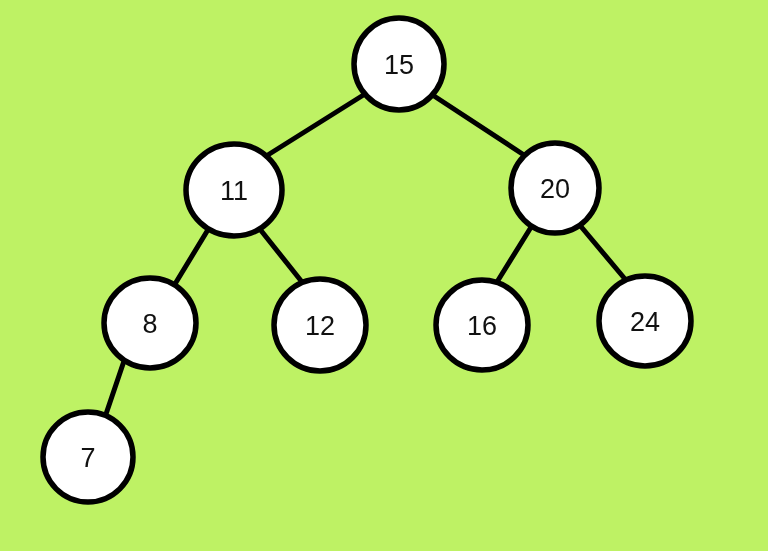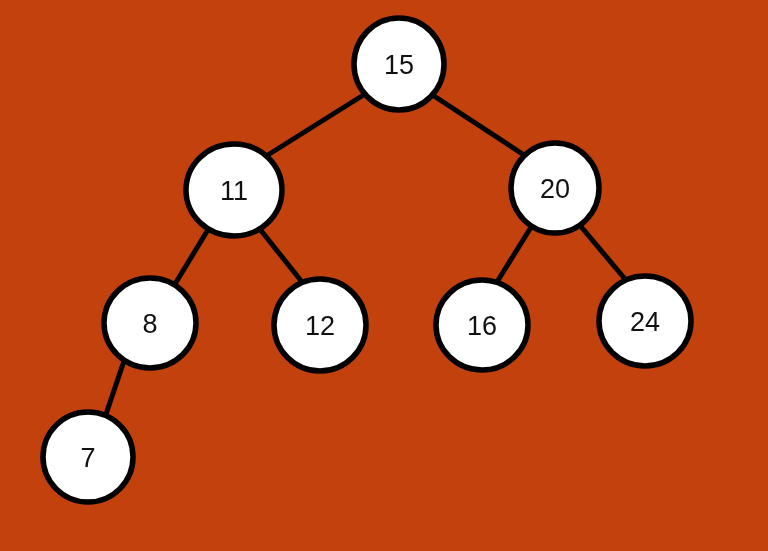--- a/index.html
+++ b/index.html
@@ -7,21 +7,21 @@
     padding: 0;
     background: #ffffff;
   }
   body {
     font-family: "Liberation Sans", sans-serif;
   }
   #canvas-wrap {
     position: relative;
     width: 768px;
     height: 551px;
-    background: #c2410c;
+    background: #bef264;
     overflow: hidden;
   }
   #tree-svg {
     position: absolute;
     top: 0;
     left: 0;
     width: 768px;
     height: 551px;
     display: block;
   }

